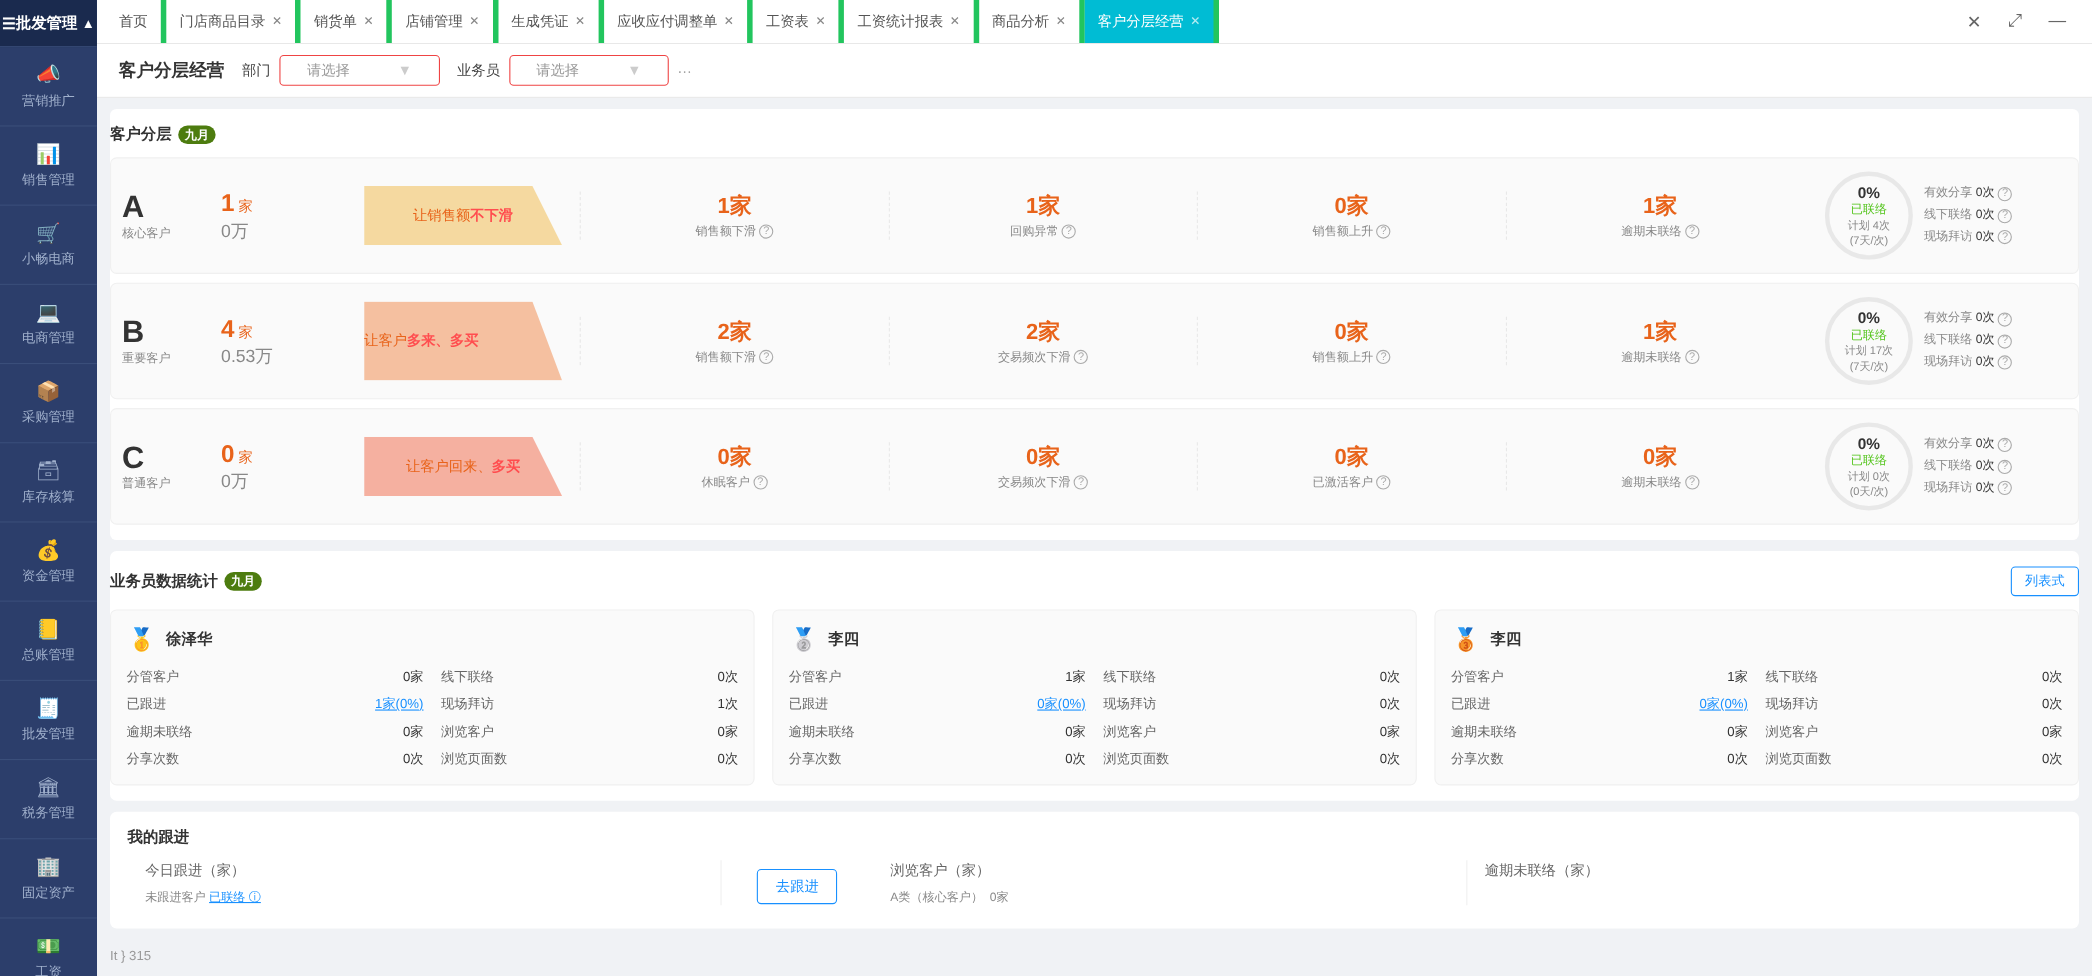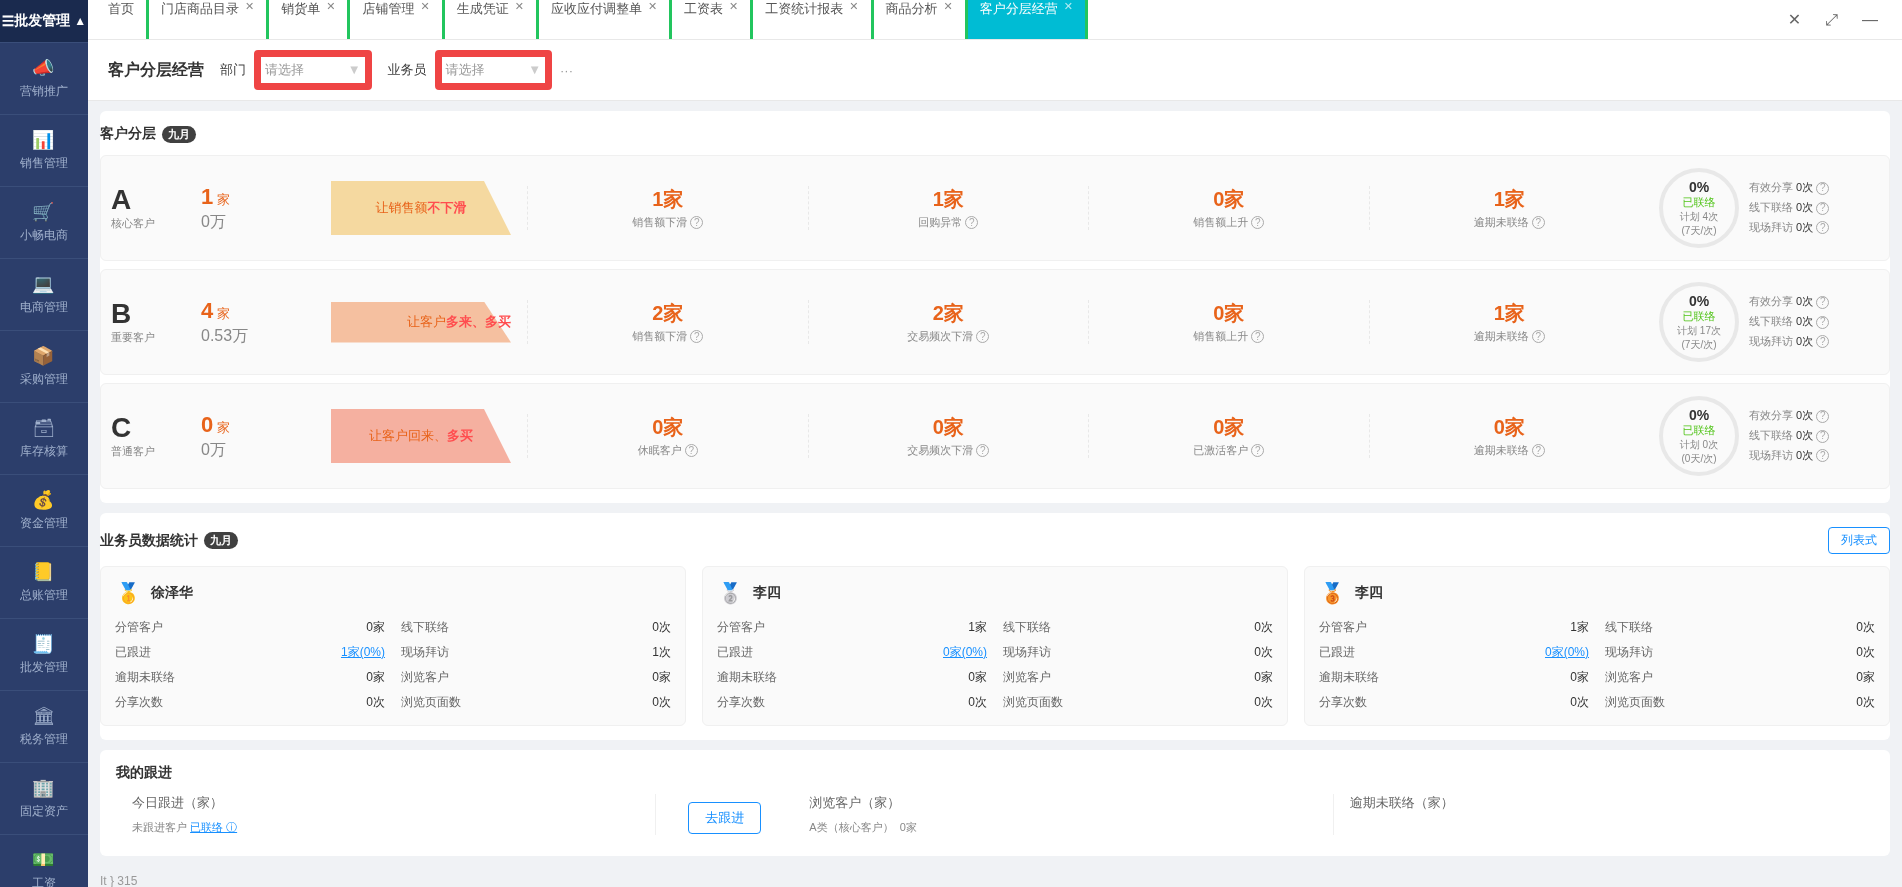--- a/index.html
+++ b/index.html
@@ -57,28 +57,28 @@
       display: flex;
       align-items: center;
       border-bottom: 1px solid #e8e8e8;
       padding: 0 8px;
       height: 40px;
       flex-shrink: 0;
       overflow-x: auto;
     }
     .tab {
       display: flex;
-      align-items: flex-start;
+      align-items: center;
       padding: 0 12px;
       height: 40px;
       cursor: pointer;
       white-space: nowrap;
       font-size: 13px;
       color: #555;
-      border-right: 3px solid #22c55e;
+      border-right: 5px solid #22c55e;
       position: relative;
     }
     .tab.active {
       background: #00bcd4;
       color: #fff;
     }
     .tab-close {
       margin-left: 6px;
       font-size: 11px;
       opacity: 0.7;
@@ -120,23 +120,23 @@
       font-weight: bold;
       color: #333;
     }
     .filter-group {
       display: flex;
       align-items: center;
       gap: 8px;
     }
     .filter-label { color: #404040; font-size: 13px; }
     .filter-select {
-      border: 7px solid #ef4444;
+      border: 1px solid #ef4444;
       border-radius: 4px;
-      padding: 4px 4px;
+      padding: 4px 24px;
       font-size: 13px;
       color: #999;
       background: #fff;
       cursor: pointer;
       min-width: 100px;
     }
     .filter-dots { color: #999; cursor: pointer; }
 
     
     .section {
@@ -148,21 +148,21 @@
     .section-title {
       font-size: 14px;
       font-weight: bold;
       color: #333;
       display: flex;
       align-items: center;
       gap: 6px;
       margin-bottom: 12px;
     }
     .month-badge {
-      background: #404040;
+      background: #4d7c0f;
       color: #fff;
       font-size: 11px;
       padding: 1px 6px;
       border-radius: 10px;
     }
 
     
     .tier-grid {
       display: flex;
       flex-direction: column;
@@ -579,21 +579,21 @@
       <span class="tier-letter">B</span>
       <span class="tier-name">重要客户</span>
     </div>
     <div class="tier-count-block">
       <div>
         <span class="tier-count-num">4</span>
         <span class="tier-count-unit">家</span>
       </div>
       <div class="tier-count-sub">0.53万</div>
     </div>
-    <div style="width:180px;height:41px;position:relative;margin-right:16px;display:flex;align-items:center;justify-content:flex-end;overflow:hidden;">
+    <div style="width:180px;height:72px;position:relative;margin-right:16px;display:flex;align-items:center;justify-content:flex-start;overflow:hidden;">
       <div style="position:absolute;left:0;top:0;width:100%;height:100%;background:#f5c0a0;clip-path:polygon(0 0, 85% 0, 100% 100%, 0 100%);"></div>
       <span style="position:relative;z-index:1;font-size:13px;color:#e8631a;">让客户<span style="color:#ff4d4f;font-weight:bold;">多来、多买</span></span>
     </div>
   <div class="tier-stats">
       <div class="tier-stat">
         <span class="tier-stat-num">2家</span>
         <span class="tier-stat-label">销售额下滑 <span class="info-icon">?</span></span>
       </div>
 
       <div class="tier-stat">

